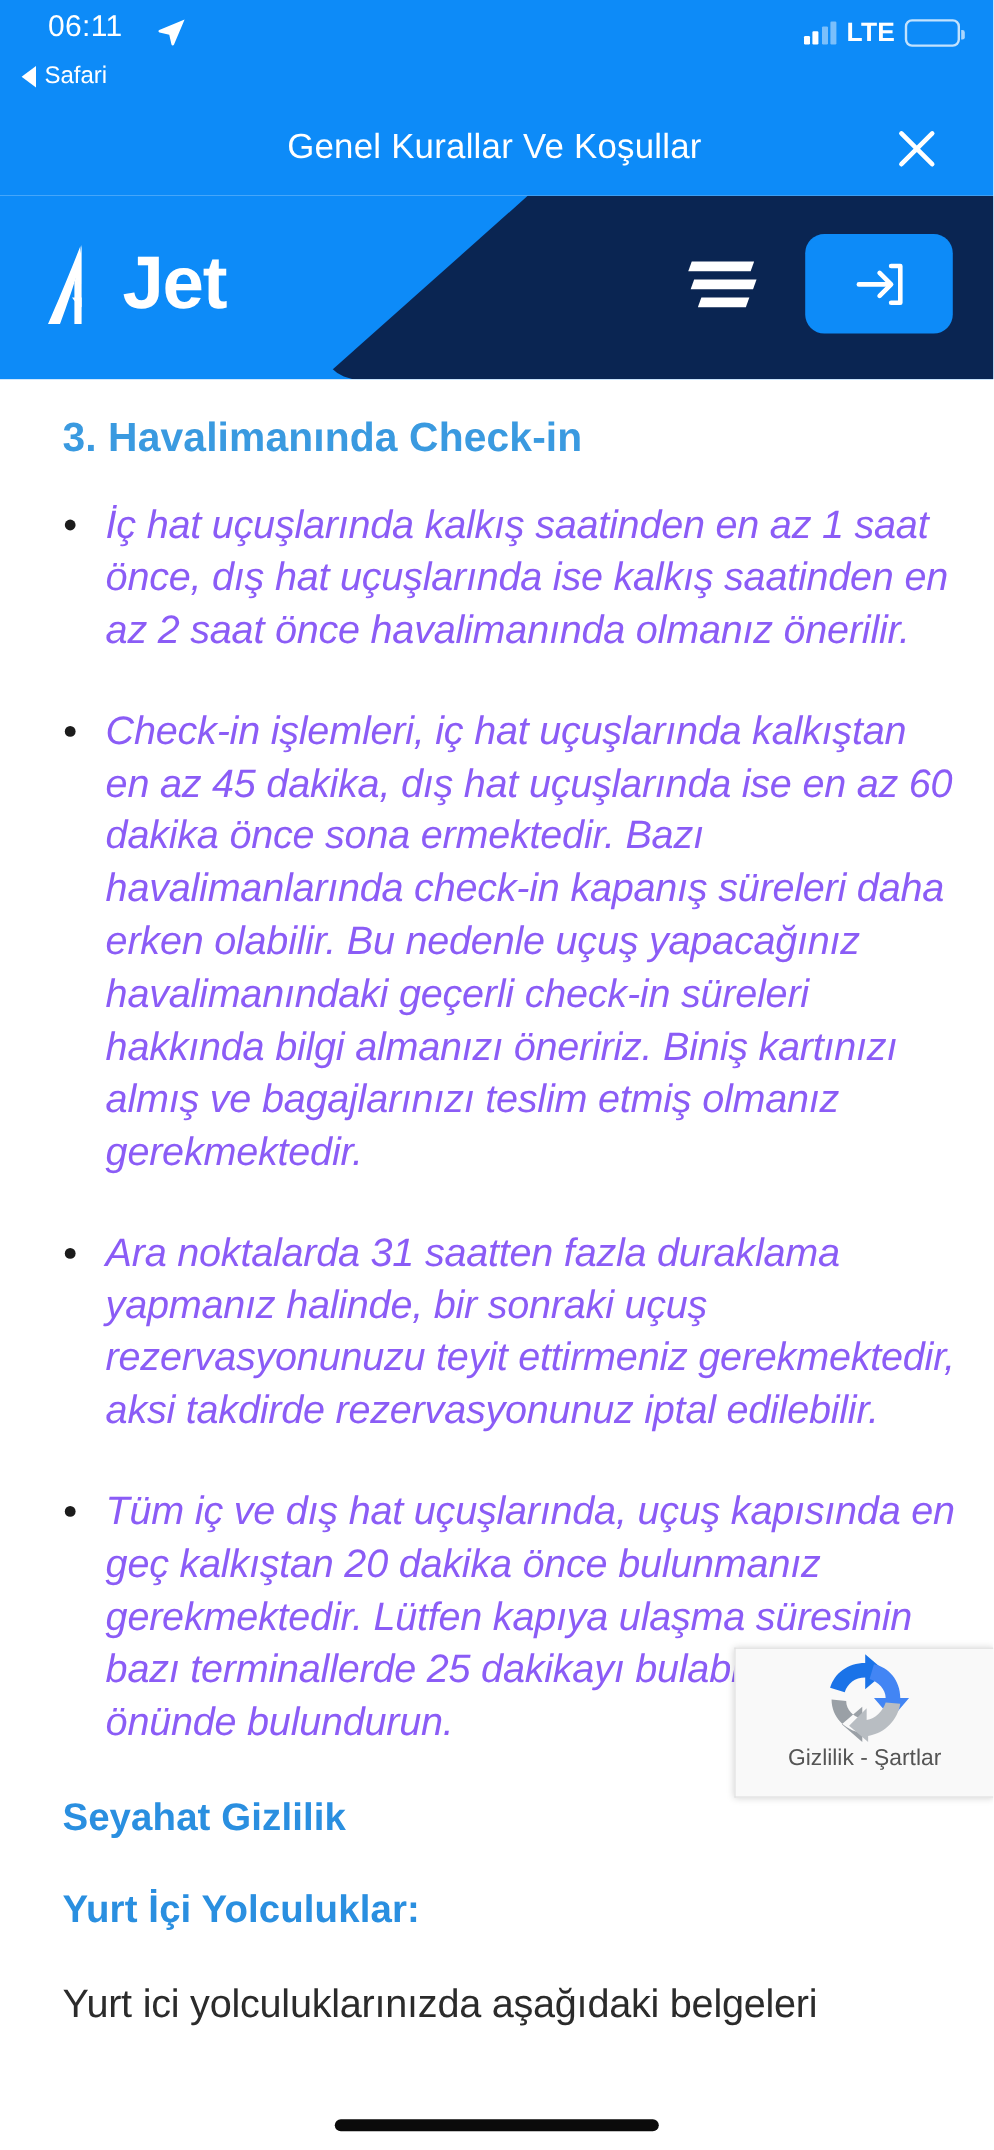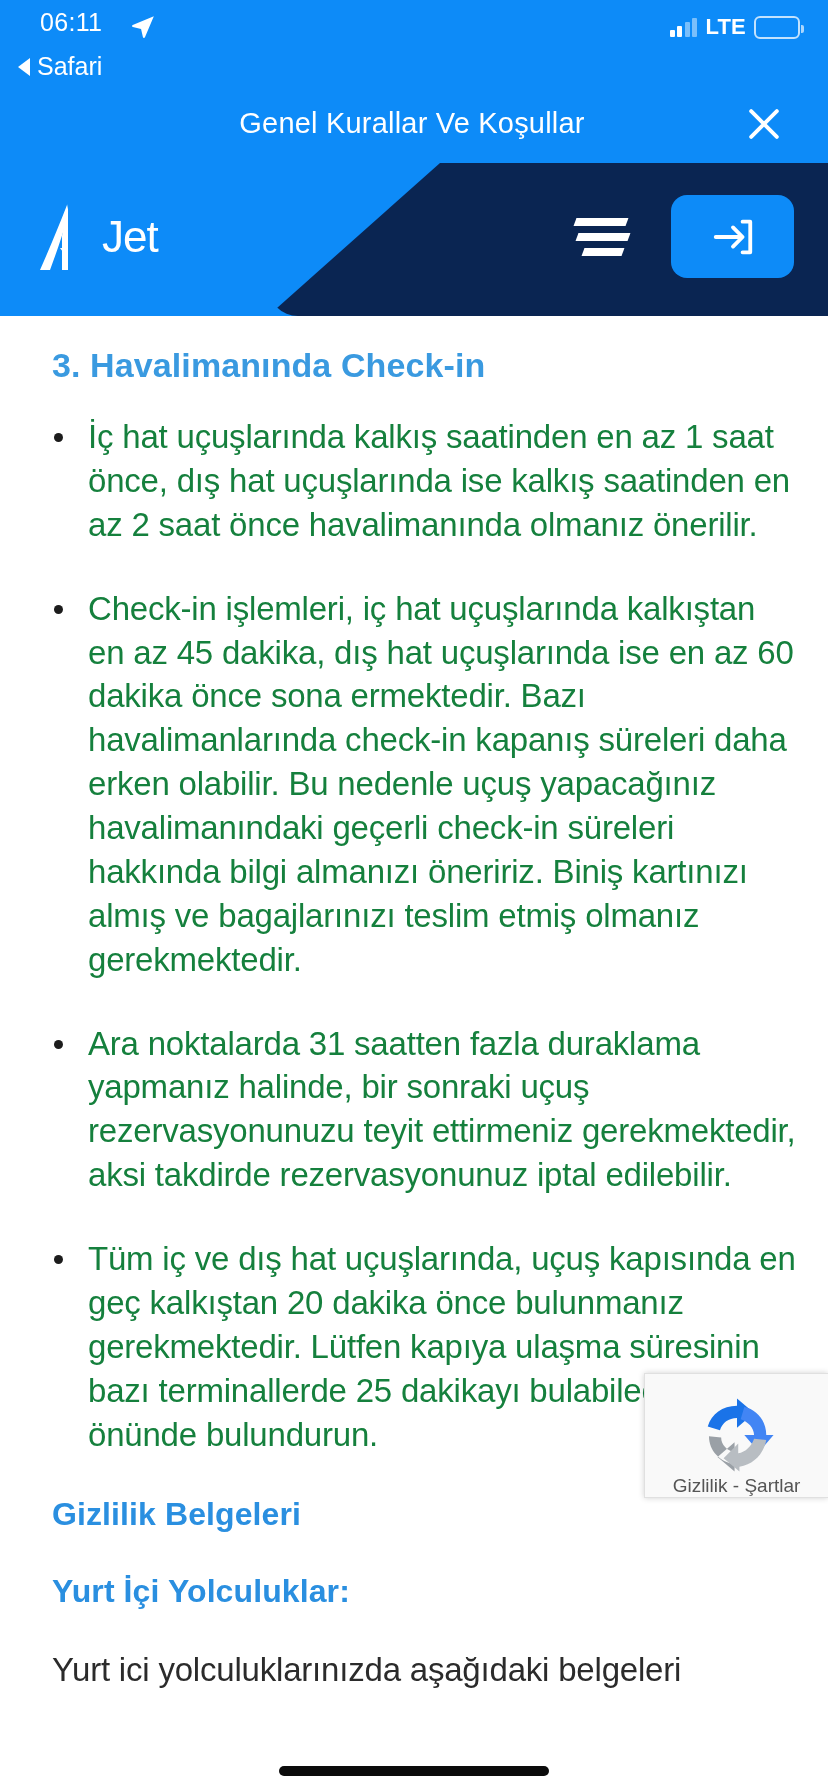--- a/index.html
+++ b/index.html
@@ -46,21 +46,21 @@
   }
   .loc-arrow svg { width: 100%; height: 100%; display: block; }
 
   .back-safari {
     position: absolute;
     left: 18px; top: 52px;
     display: flex;
     align-items: center;
     gap: 7px;
     color: #ffffff;
-    font-size: 25px;
+    font-size: 20px;
     font-weight: 500;
   }
   .back-tri {
     width: 0; height: 0;
     border-top: 9px solid transparent;
     border-bottom: 9px solid transparent;
     border-right: 12px solid #ffffff;
     display: inline-block;
   }
 
@@ -189,22 +189,22 @@
   .logo {
     position: absolute;
     left: 38px; top: 38px;
     display: flex;
     align-items: center;
     height: 72px;
     color: #ffffff;
   }
   .logo-mark { width: 66px; height: 70px; display: block; }
   .logo-word {
-    font-size: 44px;
-    font-weight: 400;
+    font-size: 62px;
+    font-weight: 700;
     letter-spacing: -1px;
     color: #ffffff;
     line-height: 1;
     margin-left: -2px;
     font-family: "Liberation Sans", sans-serif;
   }
 
   .nav-actions {
     position: absolute;
     right: 34px; top: 32px;
@@ -265,23 +265,24 @@
     list-style: none;
     margin: 30px 0 0 0;
     padding: 0;
   }
   ul.bullets li {
     position: relative;
     padding-left: 58px;
     margin-bottom: 40px;
     font-size: 33px;
     line-height: 1.33;
-    color: #15803d;
+    color: #8b5cf6;
     font-weight: 300;
     letter-spacing: -.2px;
+    font-style: italic;
   }
   ul.bullets li::before {
     content: "";
     position: absolute;
     left: 24px; top: 18px;
     width: 9px; height: 9px;
     border-radius: 50%;
     background: #1c1c1c;
   }
 
@@ -300,30 +301,30 @@
     color: #2b2b2b;
     font-weight: 300;
     margin: 38px 0 0 22px;
     letter-spacing: -.2px;
   }
 
   
   .recaptcha {
     position: absolute;
     right: 0; top: 1057px;
-    width: 184px;
+    width: 216px;
     height: 125px;
     background: #f9f9f9;
     border: 1px solid #e0e0e0;
     border-right: none;
     box-shadow: 0 0 6px rgba(0,0,0,.18);
     display: flex;
     flex-direction: column;
     align-items: center;
-    justify-content: flex-end;
+    justify-content: flex-start;
     z-index: 30;
   }
   .recaptcha-logo { width: 78px; height: 78px; display: block; margin-top: 2px; }
   .recaptcha-links {
     font-size: 19px;
     color: #555555;
     margin-top: 1px;
     white-space: nowrap;
   }
 
@@ -420,21 +421,21 @@
 
     <h2 class="section-title">3. Havalimanında Check-in</h2>
 
     <ul class="bullets">
       <li>İç hat uçuşlarında kalkış saatinden en az 1 saat önce, dış hat uçuşlarında ise kalkış saatinden en az 2 saat önce havalimanında olmanız önerilir.</li>
       <li>Check-in işlemleri, iç hat uçuşlarında kalkıştan en az 45 dakika, dış hat uçuşlarında ise en az 60 dakika önce sona ermektedir. Bazı havalimanlarında check-in kapanış süreleri daha erken olabilir. Bu nedenle uçuş yapacağınız havalimanındaki geçerli check-in süreleri hakkında bilgi almanızı öneririz. Biniş kartınızı almış ve bagajlarınızı teslim etmiş olmanız gerekmektedir.</li>
       <li>Ara noktalarda 31 saatten fazla duraklama yapmanız halinde, bir sonraki uçuş rezervasyonunuzu teyit ettirmeniz gerekmektedir, aksi takdirde rezervasyonunuz iptal edilebilir.</li>
       <li>Tüm iç ve dış hat uçuşlarında, uçuş kapısında en geç kalkıştan 20 dakika önce bulunmanız gerekmektedir. Lütfen kapıya ulaşma süresinin bazı terminallerde 25 dakikayı bulabileceğini göz önünde bulundurun.</li>
     </ul>
 
-    <h3 class="sub-title">Gizlilik Belgeleri</h3>
+    <h3 class="sub-title">Seyahat Gizlilik</h3>
 
     <h3 class="sub-title second">Yurt İçi Yolculuklar:</h3>
 
     <p class="body-text">Yurt ici yolculuklarınızda aşağıdaki belgeleri</p>
 
     <div class="recaptcha">
       <svg class="recaptcha-logo" viewBox="0 0 64 64" aria-hidden="true">
         <path d="M32 8 C20 8 11 15 8 25 L18 28 C20 22 25 18 32 18 L32 26 L46 14 L32 2 Z" fill="#1a73e8"></path>
         <path d="M56 32 C56 20 48 11 38 9 L35 19 C41 21 46 26 46 32 L38 32 L50 46 L62 32 Z" fill="#4285f4"></path>
         <path d="M30 56 C18 54 9 45 9 33 L19 34 C19 40 24 45 30 46 L30 38 L16 50 L30 62 Z" fill="#9aa0a6"></path>

